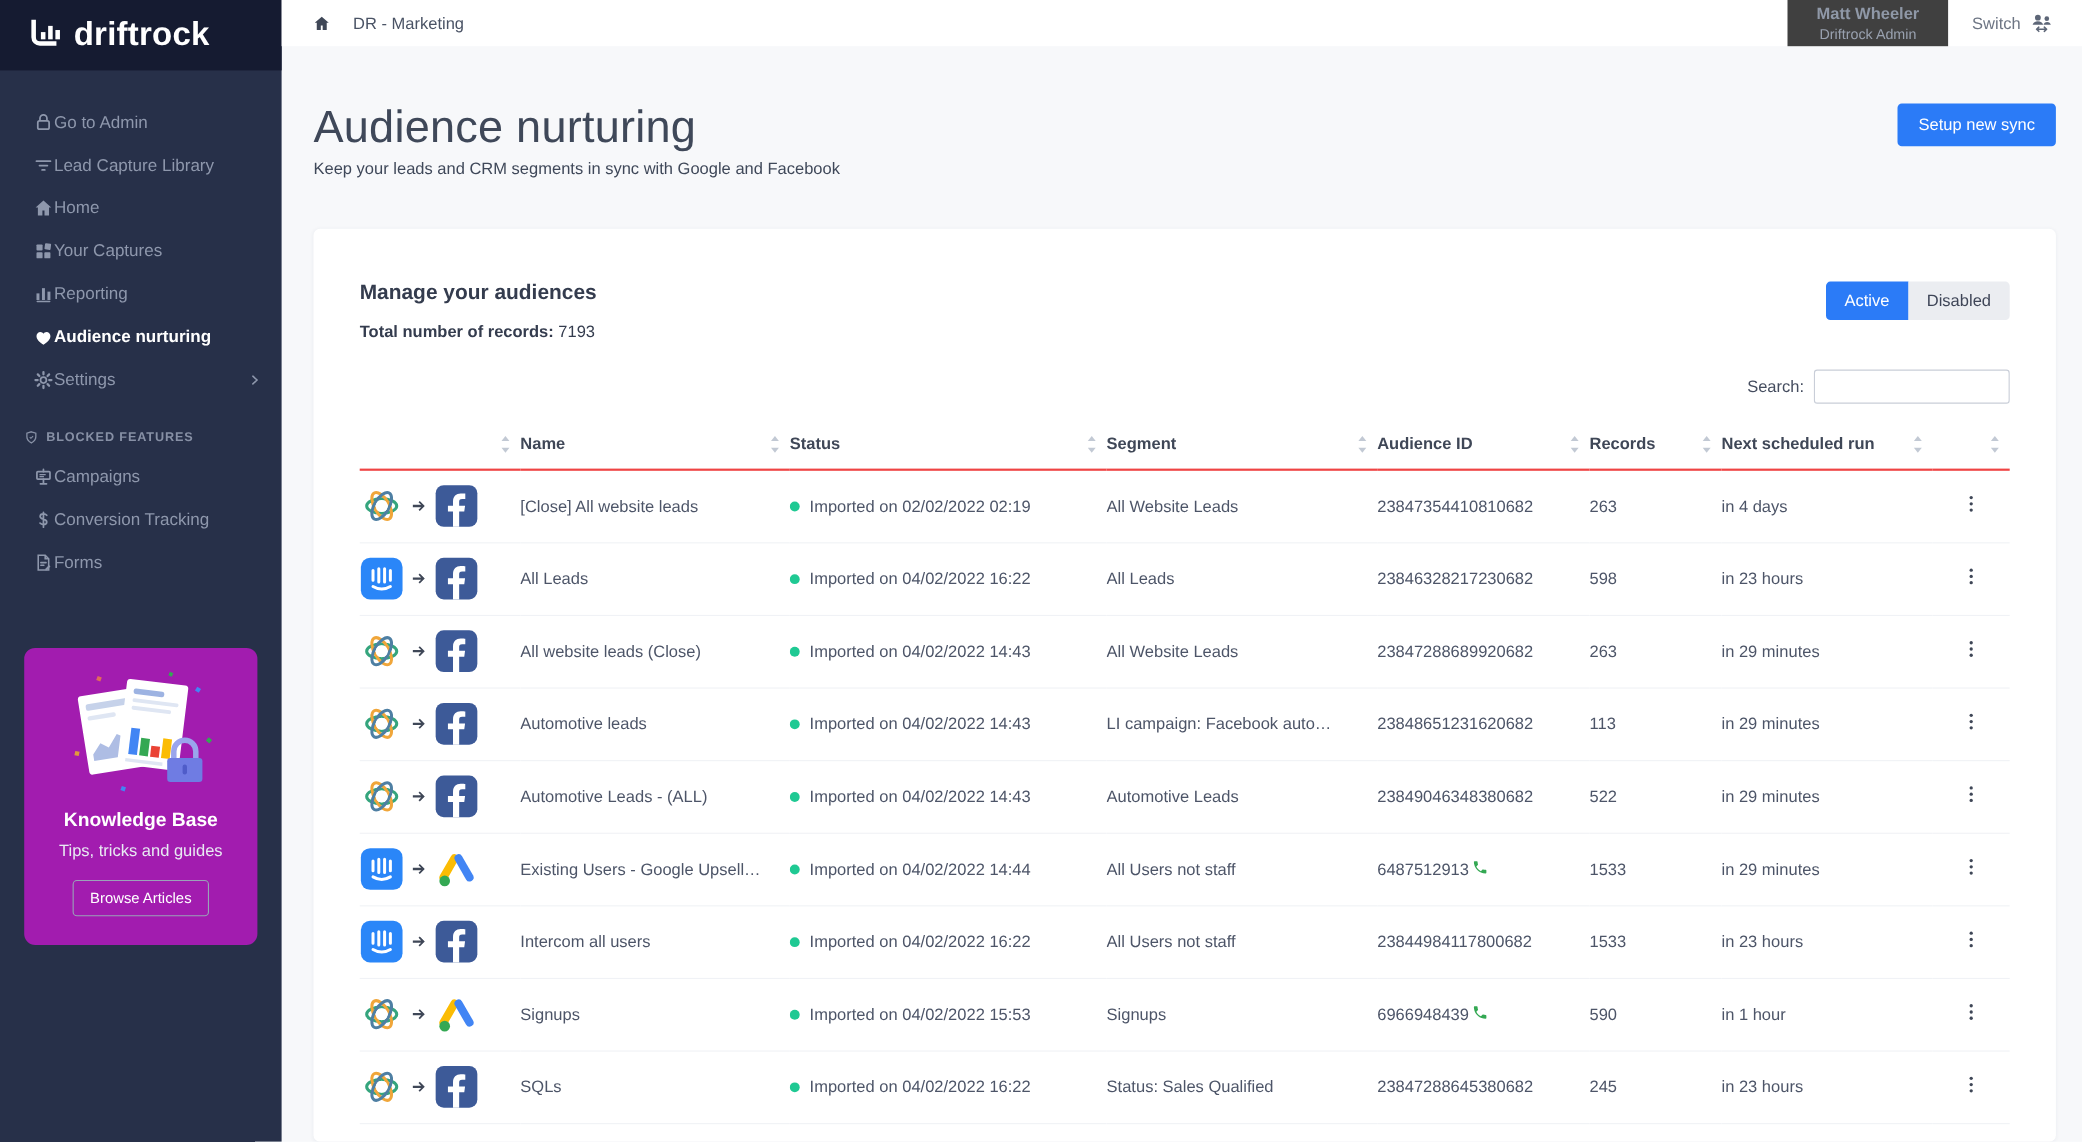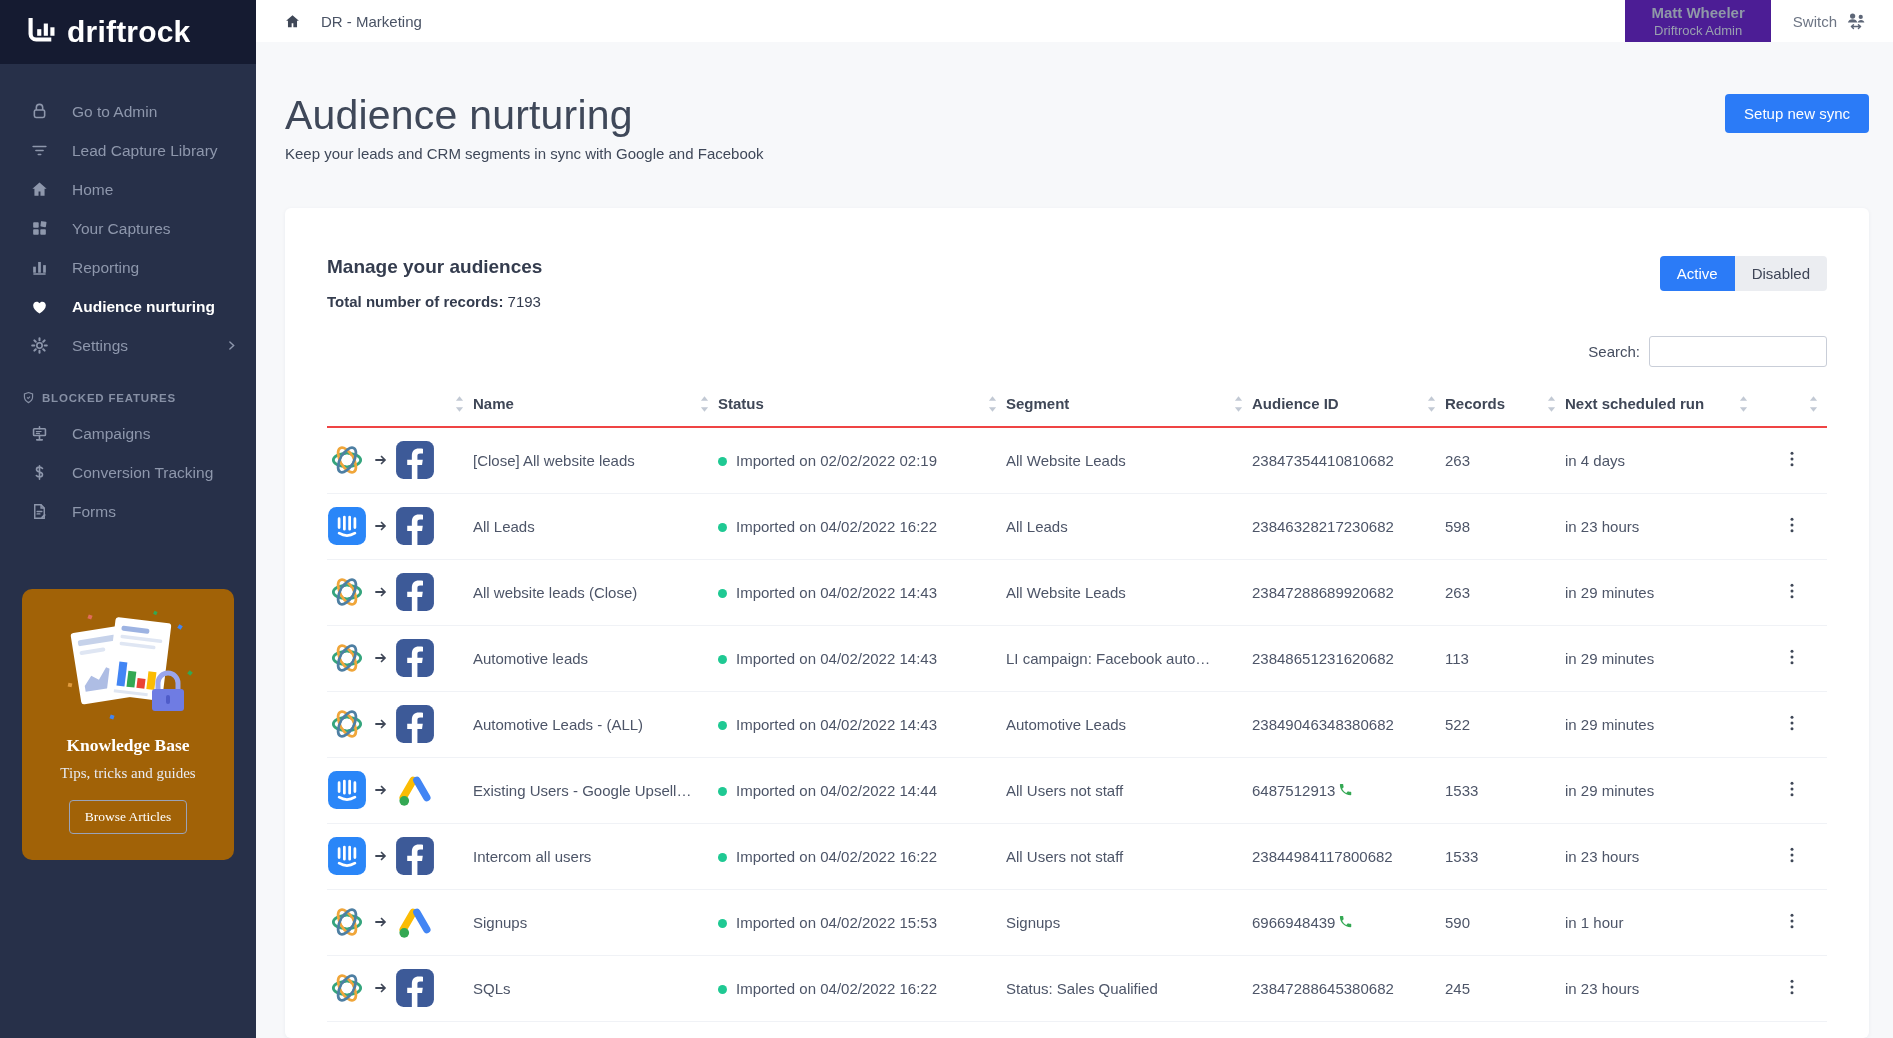--- a/index.html
+++ b/index.html
@@ -7,43 +7,43 @@
   body { font-family:"Liberation Sans","DejaVu Sans",sans-serif; background:#f7f8fa; color:#454d5f; }
   .app { display:flex; width:1893px; height:1038px; }
 
   
   .sidebar { width:256px; min-width:256px; background:#273049; height:100%; display:flex; flex-direction:column; }
   .logo-area { height:64px; background:#151b31; display:flex; align-items:center; padding-left:24px; gap:11px; }
   .logo-mark { width:32px; height:32px; display:inline-flex; }
   .logo-mark svg { width:100%; height:100%; }
   .logo-text { color:#fff; font-size:30px; font-weight:700; letter-spacing:.2px; }
   .nav { margin-top:28px; }
-  .nav-item { display:flex; align-items:center; gap:23px; padding:10px 18px 10px 30px; color:#8e97ac; font-size:15.5px; cursor:pointer; }
+  .nav-item { display:flex; align-items:center; gap:0; padding:10px 18px 10px 30px; color:#8e97ac; font-size:15.5px; cursor:pointer; }
   .nav-item .ic { width:19px; height:19px; display:inline-flex; flex:none; }
   .nav-item .ic svg { width:100%; height:100%; }
   .nav-item.active { color:#ffffff; font-weight:700; }
   .nav-item .chev { margin-left:auto; width:13px; height:13px; display:inline-flex; color:#8e97ac; }
   .nav-item .chev svg { width:100%; height:100%; }
   .nav-section { display:flex; align-items:center; gap:7px; margin:26px 0 6px 22px; color:#8790a5; font-size:11.5px; font-weight:700; letter-spacing:.8px; }
   .nav-section .ic { width:13px; height:13px; display:inline-flex; }
   .nav-section .ic svg { width:100%; height:100%; }
-  .kb-card { margin:58px 22px 0 22px; background:#a16207; border-radius:10px; padding:18px 14px 26px; text-align:center;font-family:Liberation Serif, serif; }
+  .kb-card { margin:58px 22px 0 22px; background:#a21caf; border-radius:10px; padding:18px 14px 26px; text-align:center; }
   .kb-illustration { width:152px; height:118px; margin:0 auto; }
   .kb-title { color:#fff; font-size:17.5px; font-weight:700; margin-top:10px; }
   .kb-subtitle { color:#e8ebf3; font-size:15px; margin-top:9px; }
   .kb-btn { margin-top:18px; display:inline-block; background:transparent; border:1px solid #9aa3b8; color:#fff; font-size:13.5px; padding:8px 15px; border-radius:4px; font-family:inherit; cursor:pointer; }
 
   
   .main { flex:1; display:flex; flex-direction:column; min-width:0; }
   .topbar { height:64px; background:#fff; display:flex; align-items:center; padding-left:28px; }
   .breadcrumb { display:flex; align-items:center; gap:20px; font-size:15px; color:#4a5365; cursor:pointer; }
   .breadcrumb .ic { width:17px; height:17px; display:inline-flex; color:#3f4757; }
   .breadcrumb .ic svg { width:100%; height:100%; }
   .topbar-right { margin-left:auto; display:flex; align-items:center; height:100%; }
-  .user-box { height:100%; background:#4c1d95; padding:0 26px; display:flex; flex-direction:column; justify-content:center; align-items:center; cursor:pointer; }
+  .user-box { height:100%; background:#404040; padding:0 26px; display:flex; flex-direction:column; justify-content:center; align-items:center; cursor:pointer; }
   .user-name { font-size:15px; font-weight:700; color:#8f98a7; }
   .user-role { font-size:13px; color:#99a1af; margin-top:2px; }
   .switch { display:flex; align-items:center; gap:8px; padding:0 26px 0 22px; font-size:15px; color:#6d7584; cursor:pointer; }
   .switch .ic { width:22px; height:22px; display:inline-flex; color:#5d6677; }
   .switch .ic svg { width:100%; height:100%; }
 
   .content { padding:50px 24px 0 29px; }
   .page-header { display:flex; align-items:flex-start; justify-content:space-between; }
   .page-title { font-size:41px; font-weight:300; color:#3f4859; letter-spacing:.2px; }
   .page-subtitle { font-size:15px; color:#3f4859; margin-top:6px; }

